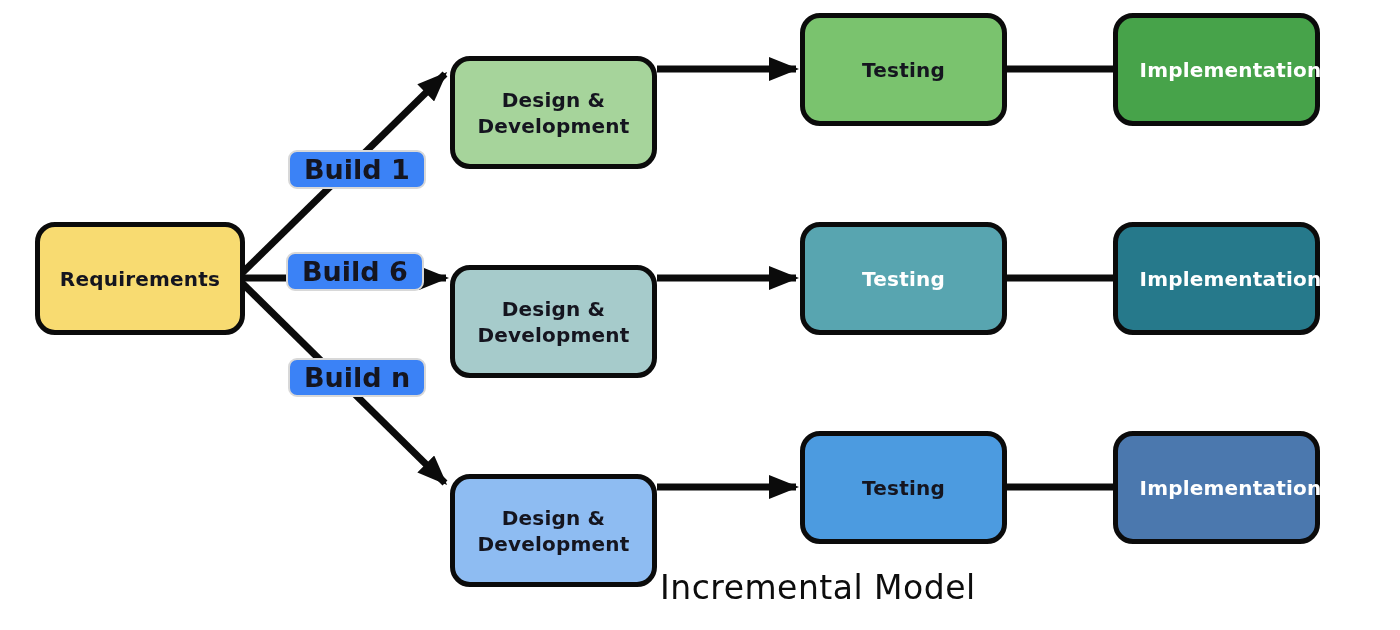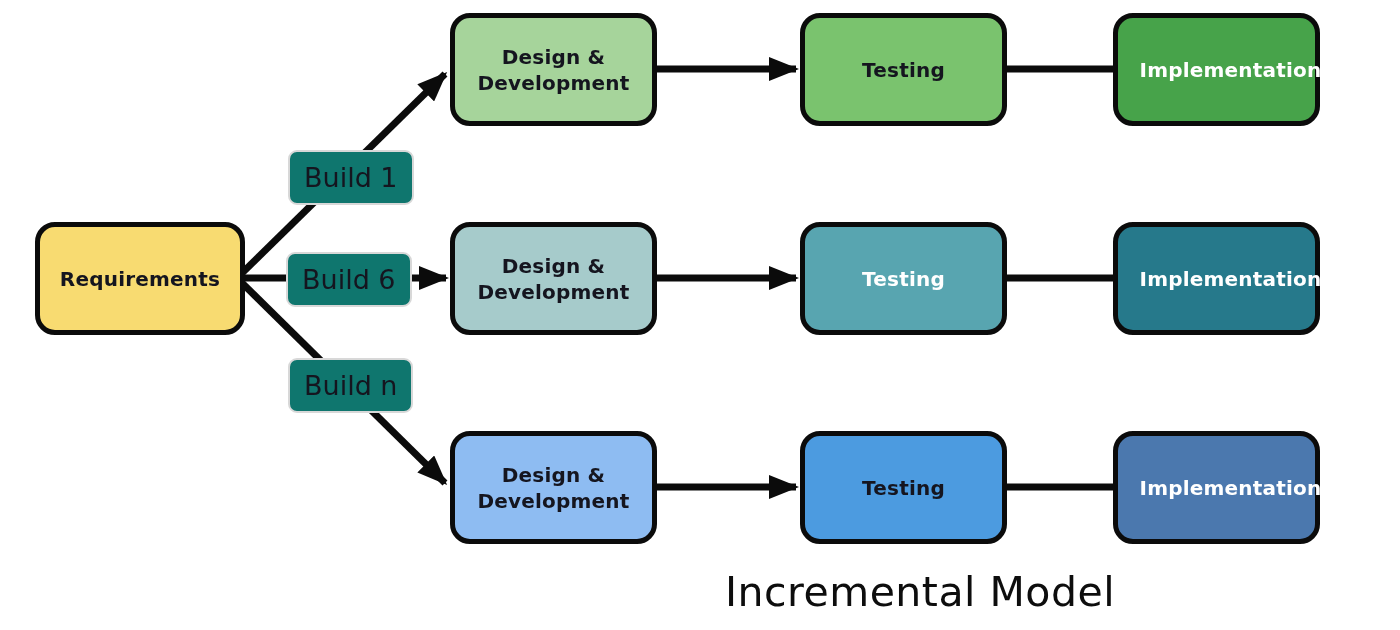--- a/index.html
+++ b/index.html
@@ -10,38 +10,38 @@
   #arrow-layer{position:absolute;left:0;top:0;width:1400px;height:630px;z-index:1;}
   .box{
     position:absolute;z-index:2;box-sizing:border-box;
     width:207px;height:113px;
     border:5px solid #0b0b0b;border-radius:20px;
     display:flex;align-items:center;justify-content:center;text-align:center;
     font-size:20px;font-weight:600;line-height:1.3;padding:0 14px;
     letter-spacing:0.2px;
   }
   .box-requirements{left:27px;top:222px;width:210px;height:113px;}
-  .col-design{left:450px;}
+  .col-design{left:450px;margin-top:43px;}
   .col-testing{left:800px;}
   .col-impl{left:1113px;padding-left:42px;}
   .row-1{top:13px;}
   .row-2{top:222px;}
   .row-3{top:431px;}
   .build-label{
     position:absolute;z-index:3;box-sizing:border-box;
-    background:#0f766e;border:2px solid #d8d8d8;border-radius:9px;
-    font-size:27px;font-weight:400;color:#15151f;
-    padding:10px 14px;white-space:nowrap;
+    background:#3b82f6;border:2px solid #d8d8d8;border-radius:9px;
+    font-size:27px;font-weight:700;color:#15151f;
+    padding:2px 14px;white-space:nowrap;
   }
   .build-1{left:288px;top:150px;}
   .build-2{left:286px;top:252px;}
   .build-n{left:288px;top:358px;}
   .diagram-title{
     position:absolute;z-index:2;left:660px;top:568px;width:520px;
-    text-align:center;font-size:41px;font-weight:500;color:#0d0d0d;
+    text-align:left;font-size:33px;font-weight:500;color:#0d0d0d;
     letter-spacing:0.5px;
   }
 </style>
 </head>
 <body>
 
 <div id="canvas">
 
   <svg id="arrow-layer" width="1400" height="630" viewBox="0 0 1400 630">
     <defs>

